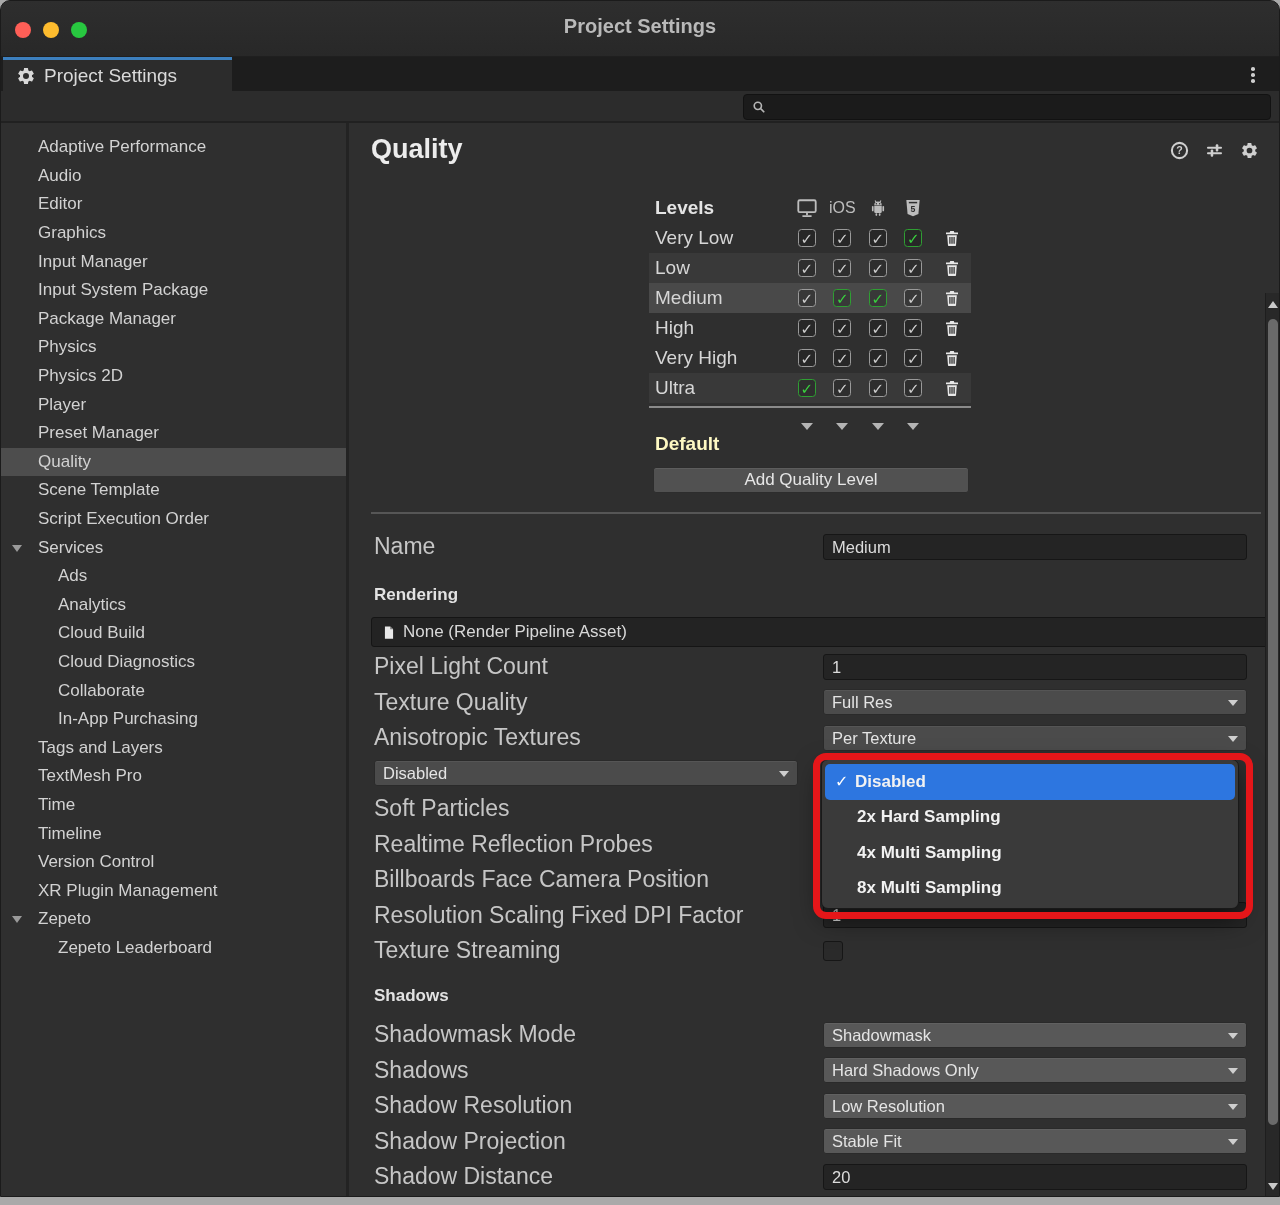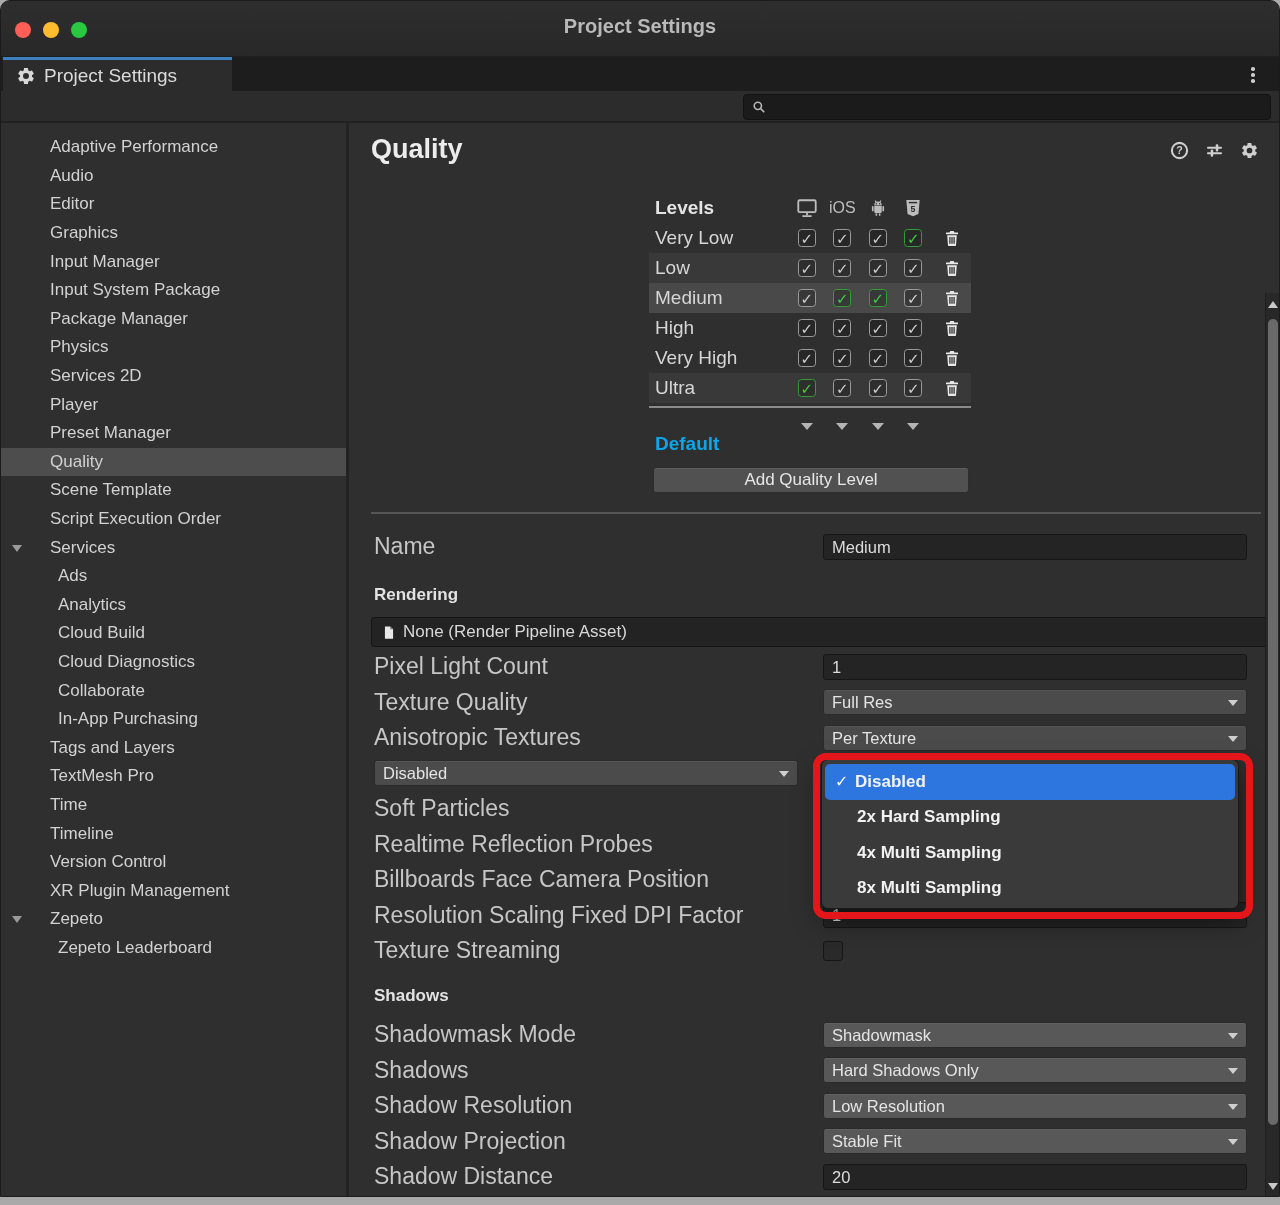--- a/index.html
+++ b/index.html
@@ -34,21 +34,21 @@
   .searchbox .icon{width:14px;height:14px;color:#b5b5b5;flex:none;}
   .searchbox input{flex:1;background:transparent;border:none;outline:none;color:#ddd;
                    font-size:15px;margin-left:6px;font-family:inherit;}
 
   
   .body{position:absolute;left:0;top:122px;right:0;bottom:0;}
   .sidebar{position:absolute;left:0;top:0;width:345px;height:100%;}
   .vdivider{position:absolute;left:345px;top:0;width:3px;height:100%;background:#232323;}
   .side-list{position:absolute;left:0;top:10px;width:100%;}
   .side-item{position:relative;height:28.6px;display:flex;align-items:center;
-             padding-left:49px;cursor:default;}
+             padding-left:37px;cursor:default;}
   .side-item.indent{padding-left:57px;}
   .side-item.selected{background:#4d4d4d;}
   .side-label{font-size:17px;color:#d2d2d2;white-space:nowrap;}
   .foldout{position:absolute;left:11px;top:50%;margin-top:-3px;width:0;height:0;
            border-left:5.5px solid transparent;border-right:5.5px solid transparent;
            border-top:7px solid #9a9a9a;}
 
   
   .panel{position:absolute;left:348px;top:0;right:14px;height:1075px;}
   .panel-title{position:absolute;left:22px;top:11px;font-size:27px;font-weight:bold;color:#ececec;}
@@ -66,21 +66,21 @@
   .lvl-cell .icon{color:#bdbdbd;}
   .ios-text{font-size:16px;color:#bdbdbd;}
   .cb{width:18px;height:18px;border:1.6px solid #9a9a9a;border-radius:3.5px;
       background:rgba(25,25,25,.35);display:flex;align-items:center;justify-content:center;
       font-size:15px;font-weight:bold;color:#d0d0d0;line-height:1;}
   .cb.green{border-color:#2f9e33;color:#3ad23f;}
   .lvl-trash{width:26px;margin-left:8px;display:flex;justify-content:center;align-items:center;}
   .lvl-trash .icon{width:18px;height:20px;color:#e8e8e8;}
   .lvl-divider{width:322px;height:1.5px;background:#8a8a8a;margin:3px 0 4px 0;}
   .default-row{height:30px;}
-  .default-row .lvl-name{font-weight:bold;color:#0ea5e9;margin-top:35px;}
+  .default-row .lvl-name{font-weight:bold;color:#fef9c3;margin-top:35px;}
   .dd-tri{width:0;height:0;border-left:6px solid transparent;border-right:6px solid transparent;
           border-top:7px solid #b4b4b4;}
   .add-btn{position:relative;margin:25px 0 0 4px;width:316px;height:26px;background:#515151;
            border:1px solid #2d2d2d;border-radius:3px;color:#e6e6e6;font-size:17px;
            display:flex;align-items:center;justify-content:center;
            box-shadow:inset 0 1px 0 rgba(255,255,255,.07);}
 
   .big-divider{position:absolute;left:22px;top:389px;width:890px;height:2px;background:#565656;}
 
   
@@ -195,21 +195,21 @@
             <div class="side-item">
               <span class="side-label">Input System Package</span>
             </div>
             <div class="side-item">
               <span class="side-label">Package Manager</span>
             </div>
             <div class="side-item">
               <span class="side-label">Physics</span>
             </div>
             <div class="side-item">
-              <span class="side-label">Services 2D</span>
+              <span class="side-label">Physics 2D</span>
             </div>
             <div class="side-item">
               <span class="side-label">Player</span>
             </div>
             <div class="side-item">
               <span class="side-label">Preset Manager</span>
             </div>
             <div class="side-item selected">
               <span class="side-label">Quality</span>
             </div>

